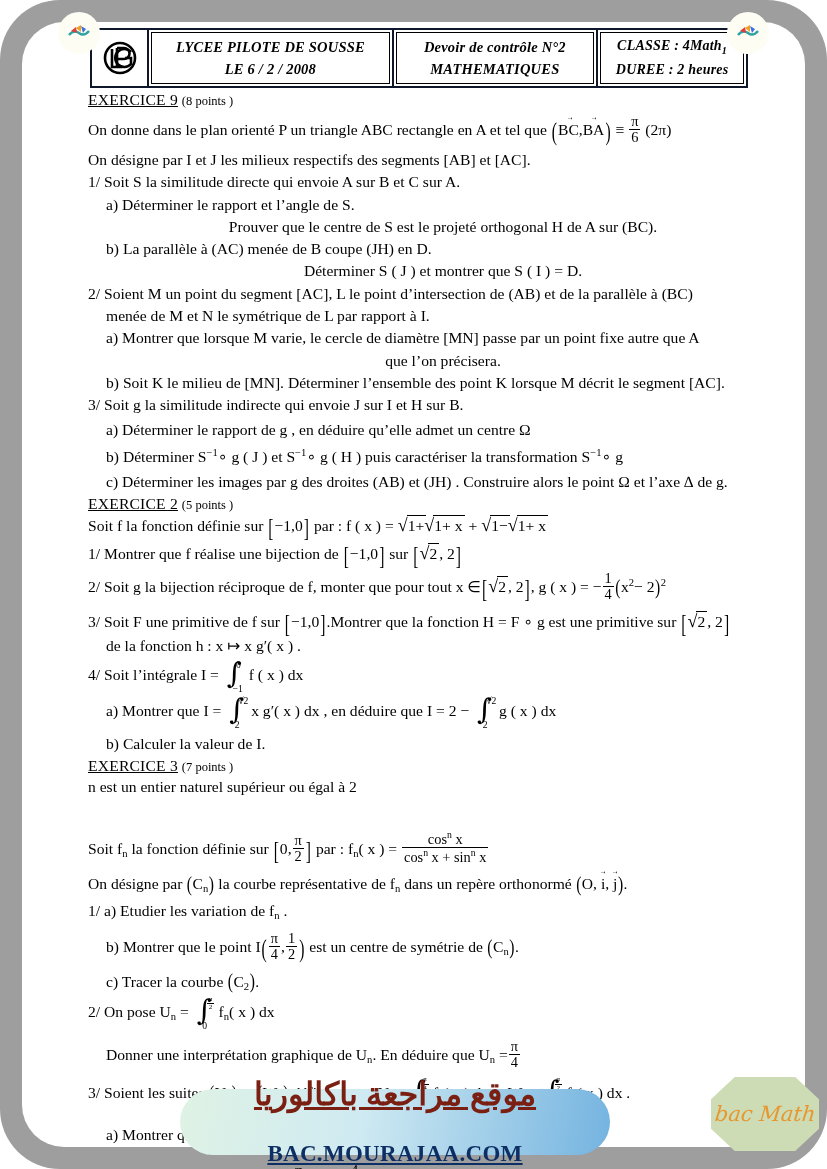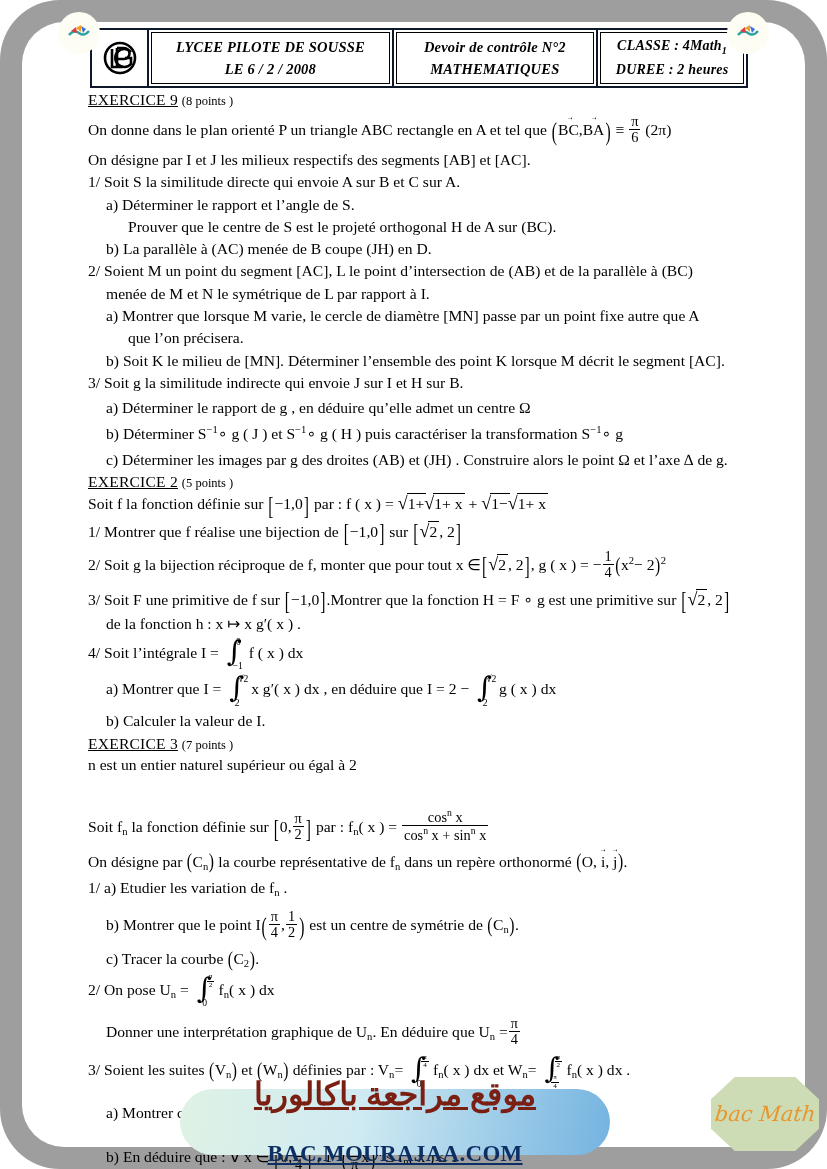--- a/index.html
+++ b/index.html
@@ -101,21 +101,21 @@
     font-size: 15.6px;
     margin: 3px 0 2px 0;
   }
   .ex-title {
     text-decoration: underline;
     letter-spacing: 0.2px;
   }
   .pts { font-size: 12.5px; }
 
   .ind1 { padding-left: 18px; }
-  .ind2 { padding-left: 40px; }
+  .ind2 { padding-left: 40px; text-align: center; }
 
   .gap-s { margin-top: 5px; }
   .gap-m { margin-top: 9px; }
   .gap-l { margin-top: 13px; }
 
   .frac {
     display: inline-block;
     vertical-align: -0.48em;
     text-align: center;
     font-size: 0.92em;
@@ -330,20 +330,21 @@
     <span>≡</span>
     <span class="frac"><span class="num">π</span><span class="den">6</span></span>
     <span>(2π)</span>
   </div>
 
   <div class="line gap-s">On désigne par I et J les milieux respectifs des segments [AB] et [AC].</div>
   <div class="line">1/  Soit S la similitude directe qui envoie A sur B et C sur A.</div>
   <div class="line ind1">a)  Déterminer le rapport et l’angle de S.</div>
   <div class="line ind2">Prouver que le centre de S est le projeté orthogonal H de A sur (BC).</div>
   <div class="line ind1">b)  La parallèle à (AC) menée de B coupe (JH) en D.</div>
+  <div class="line ind2">Déterminer S ( J ) et montrer que S ( I ) = D.</div>
   <div class="line">2/  Soient M un point du segment [AC], L le point d’intersection de (AB) et de la parallèle à (BC)</div>
   <div class="line ind1">menée de M et N le symétrique de L par rapport à I.</div>
   <div class="line ind1">a)  Montrer que lorsque M varie, le cercle de diamètre [MN] passe par un point fixe  autre que A</div>
   <div class="line ind2">que l’on précisera.</div>
   <div class="line ind1">b)  Soit K le milieu de [MN]. Déterminer l’ensemble des point K lorsque M décrit le segment [AC].</div>
   <div class="line">3/   Soit g la similitude indirecte qui envoie J sur I et H sur B.</div>
   <div class="line ind1 gap-s">a)  Déterminer le rapport de g , en déduire qu’elle admet un centre  Ω</div>
 
   <div class="line ind1 gap-s">
     <span>b)  Déterminer S</span><sup class="pw">−1</sup><span>∘ g ( J ) et S</span><sup class="pw">−1</sup><span>∘ g ( H ) puis caractériser la transformation S</span><sup class="pw">−1</sup><span>∘ g</span>

